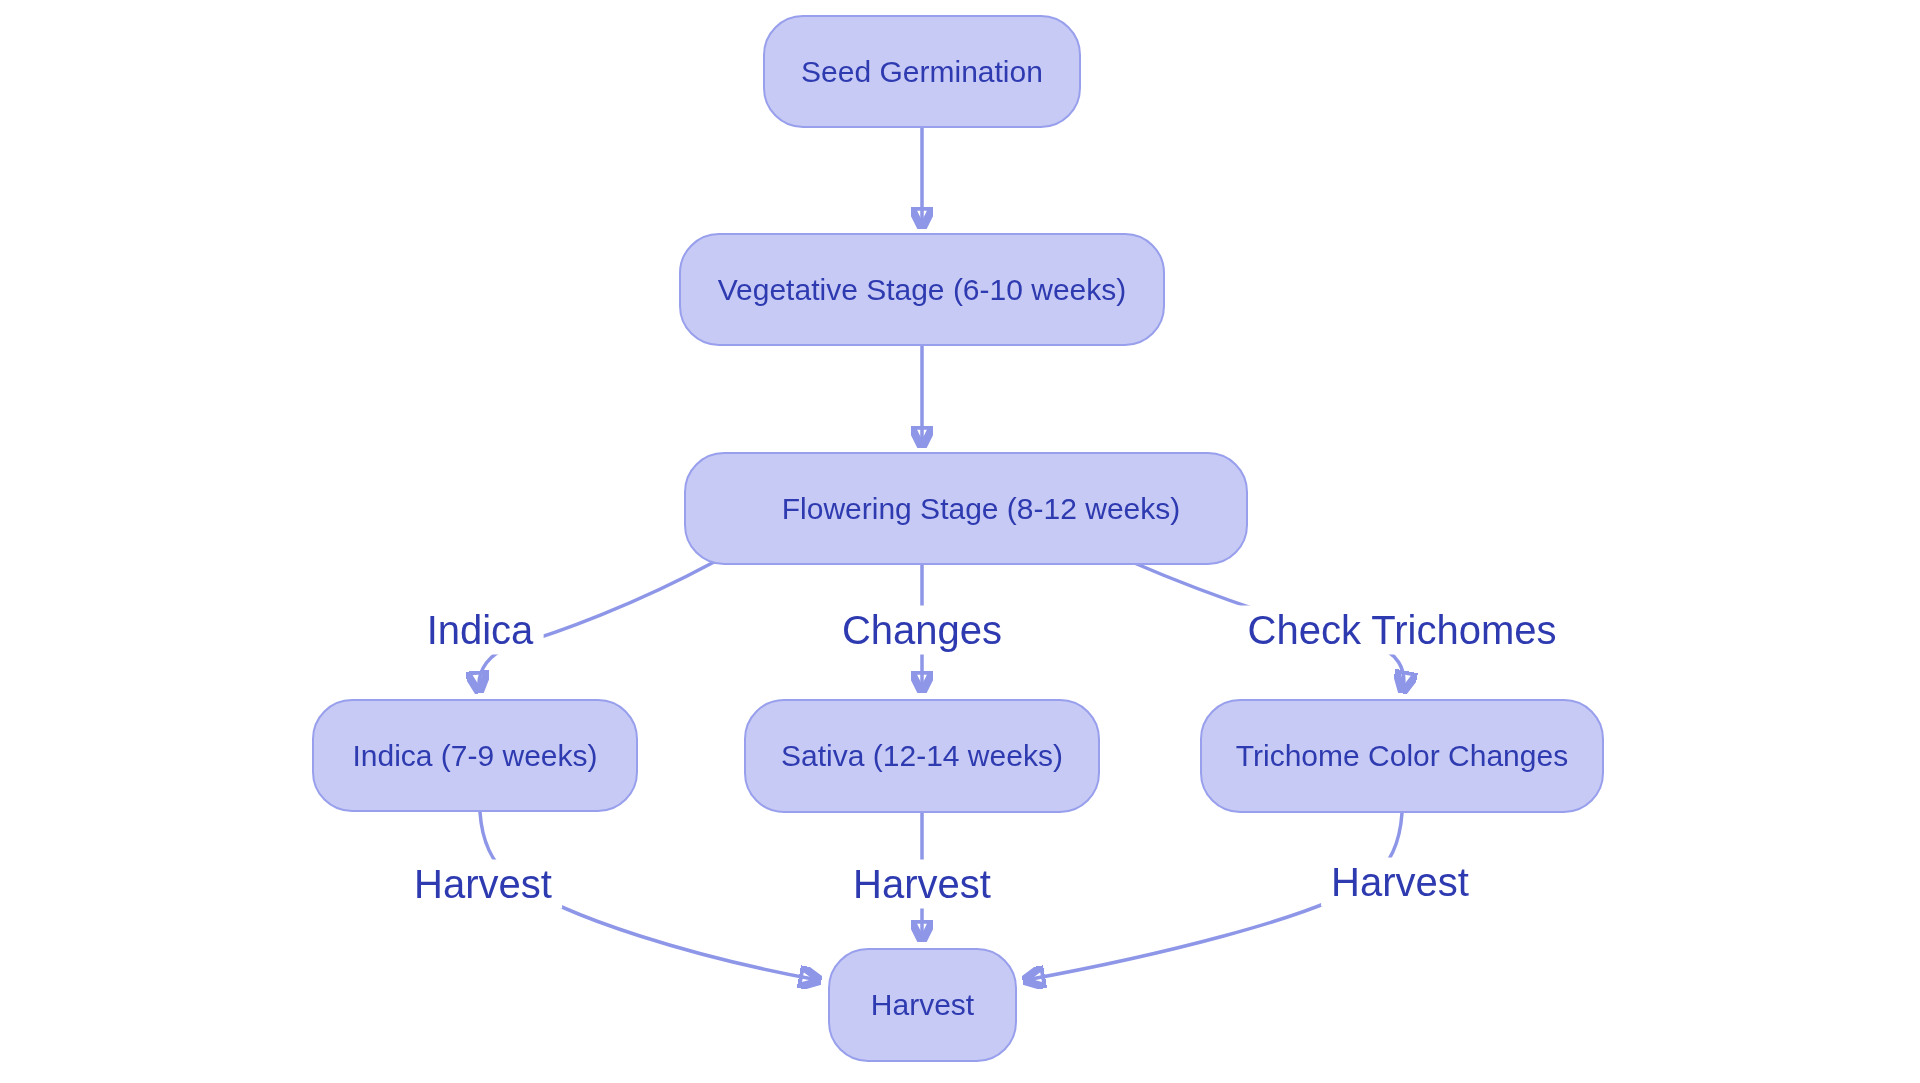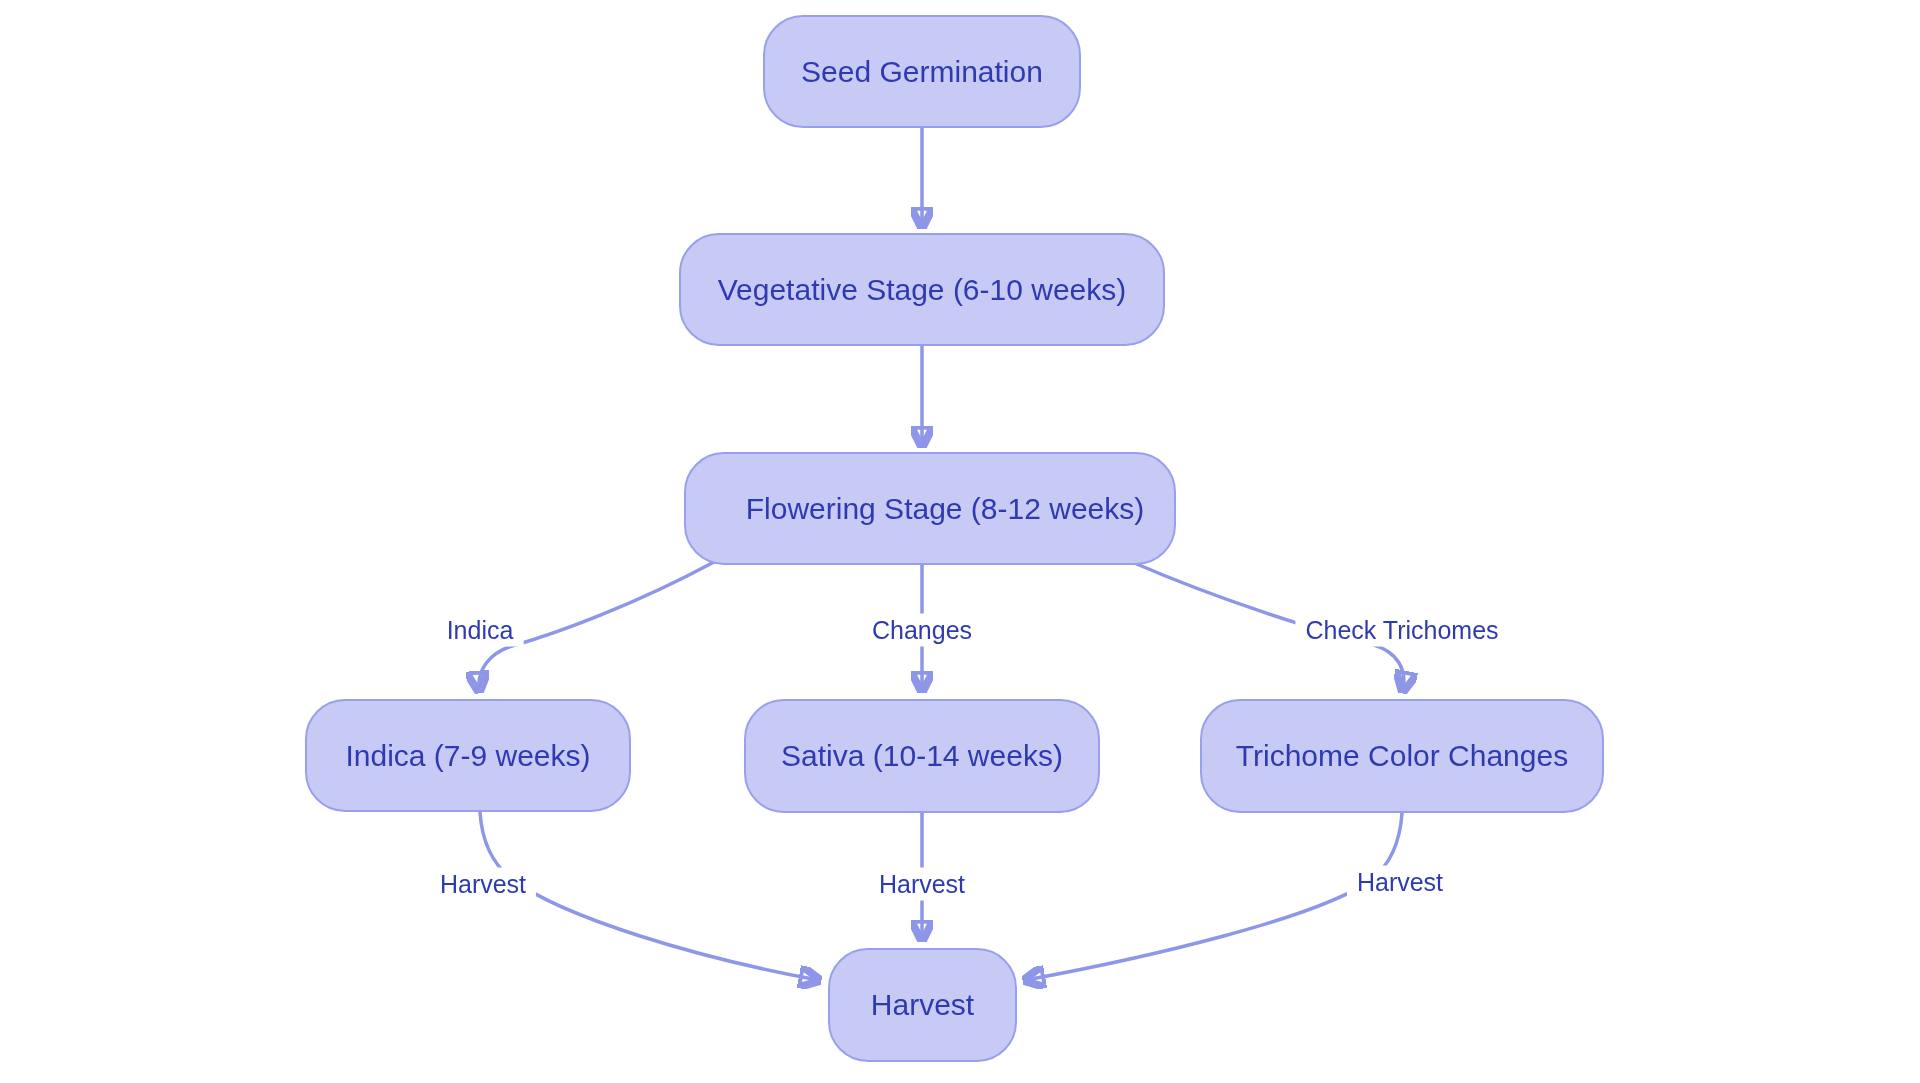--- a/index.html
+++ b/index.html
@@ -46,21 +46,21 @@
     line-height: 1.2;
     white-space: nowrap;
   }
   .edge-label {
     position: absolute;
     z-index: 2;
     transform: translate(-50%, -50%);
     background: var(--bg);
     padding: 2px 10px;
     color: var(--text);
-    font-size: 25px;
+    font-size: 40px;
     white-space: nowrap;
   }
 </style>
 </head>
 <body>
 
 <div class="canvas">
 
   <svg class="edge-layer" width="1920" height="1083" viewBox="0 0 1920 1083">
     <defs>
@@ -79,30 +79,30 @@
   </svg>
 
   <div class="node" style="left:763px; top:15px; width:318px; height:113px;">
     <span>Seed Germination</span>
   </div>
 
   <div class="node" style="left:679px; top:233px; width:486px; height:113px;">
     <span>Vegetative Stage (6-10 weeks)</span>
   </div>
 
-  <div class="node" style="left:684px; top:452px; width:492px; height:113px;padding-left:30px;">
+  <div class="node" style="left:684px; top:452px; width:564px; height:113px;padding-left:30px;">
     <span>Flowering Stage (8-12 weeks)</span>
   </div>
 
-  <div class="node" style="left:305px; top:699px; width:326px; height:113px;">
+  <div class="node" style="left:312px; top:699px; width:326px; height:113px;">
     <span>Indica (7-9 weeks)</span>
   </div>
 
   <div class="node" style="left:744px; top:699px; width:356px; height:114px;">
-    <span>Sativa (10-14 weeks)</span>
+    <span>Sativa (12-14 weeks)</span>
   </div>
 
   <div class="node" style="left:1200px; top:699px; width:404px; height:114px;justify-content:center;">
     <span>Trichome Color Changes</span>
   </div>
 
   <div class="node" style="left:828px; top:948px; width:189px; height:114px;">
     <span>Harvest</span>
   </div>
 

